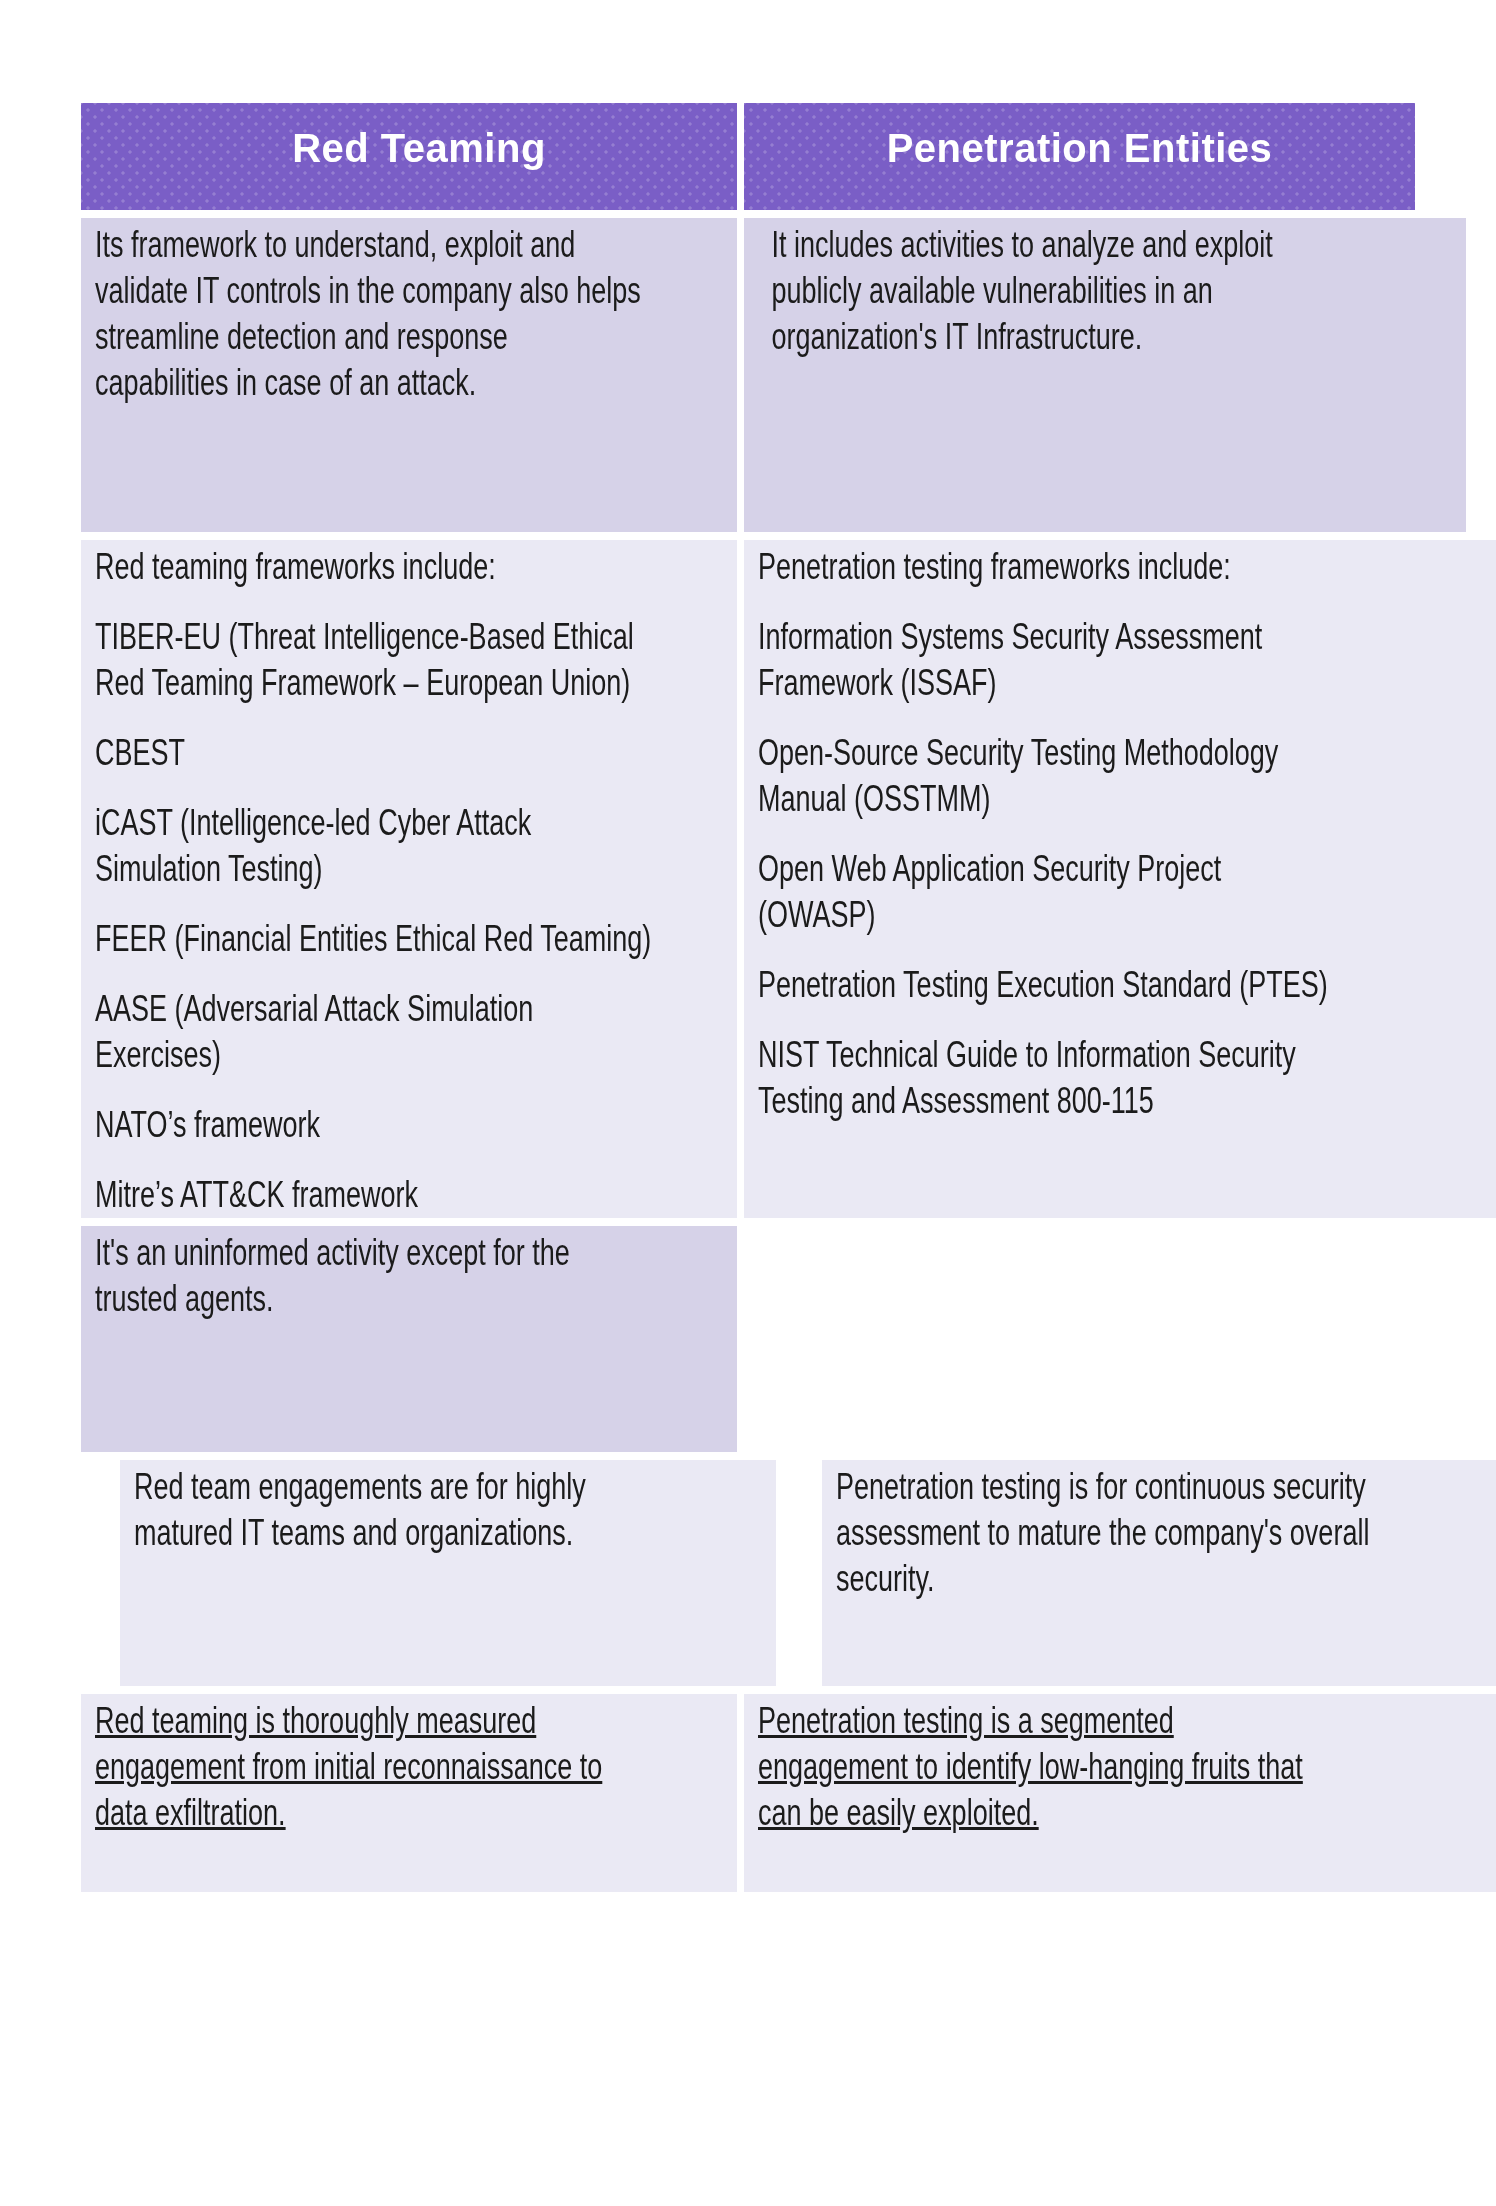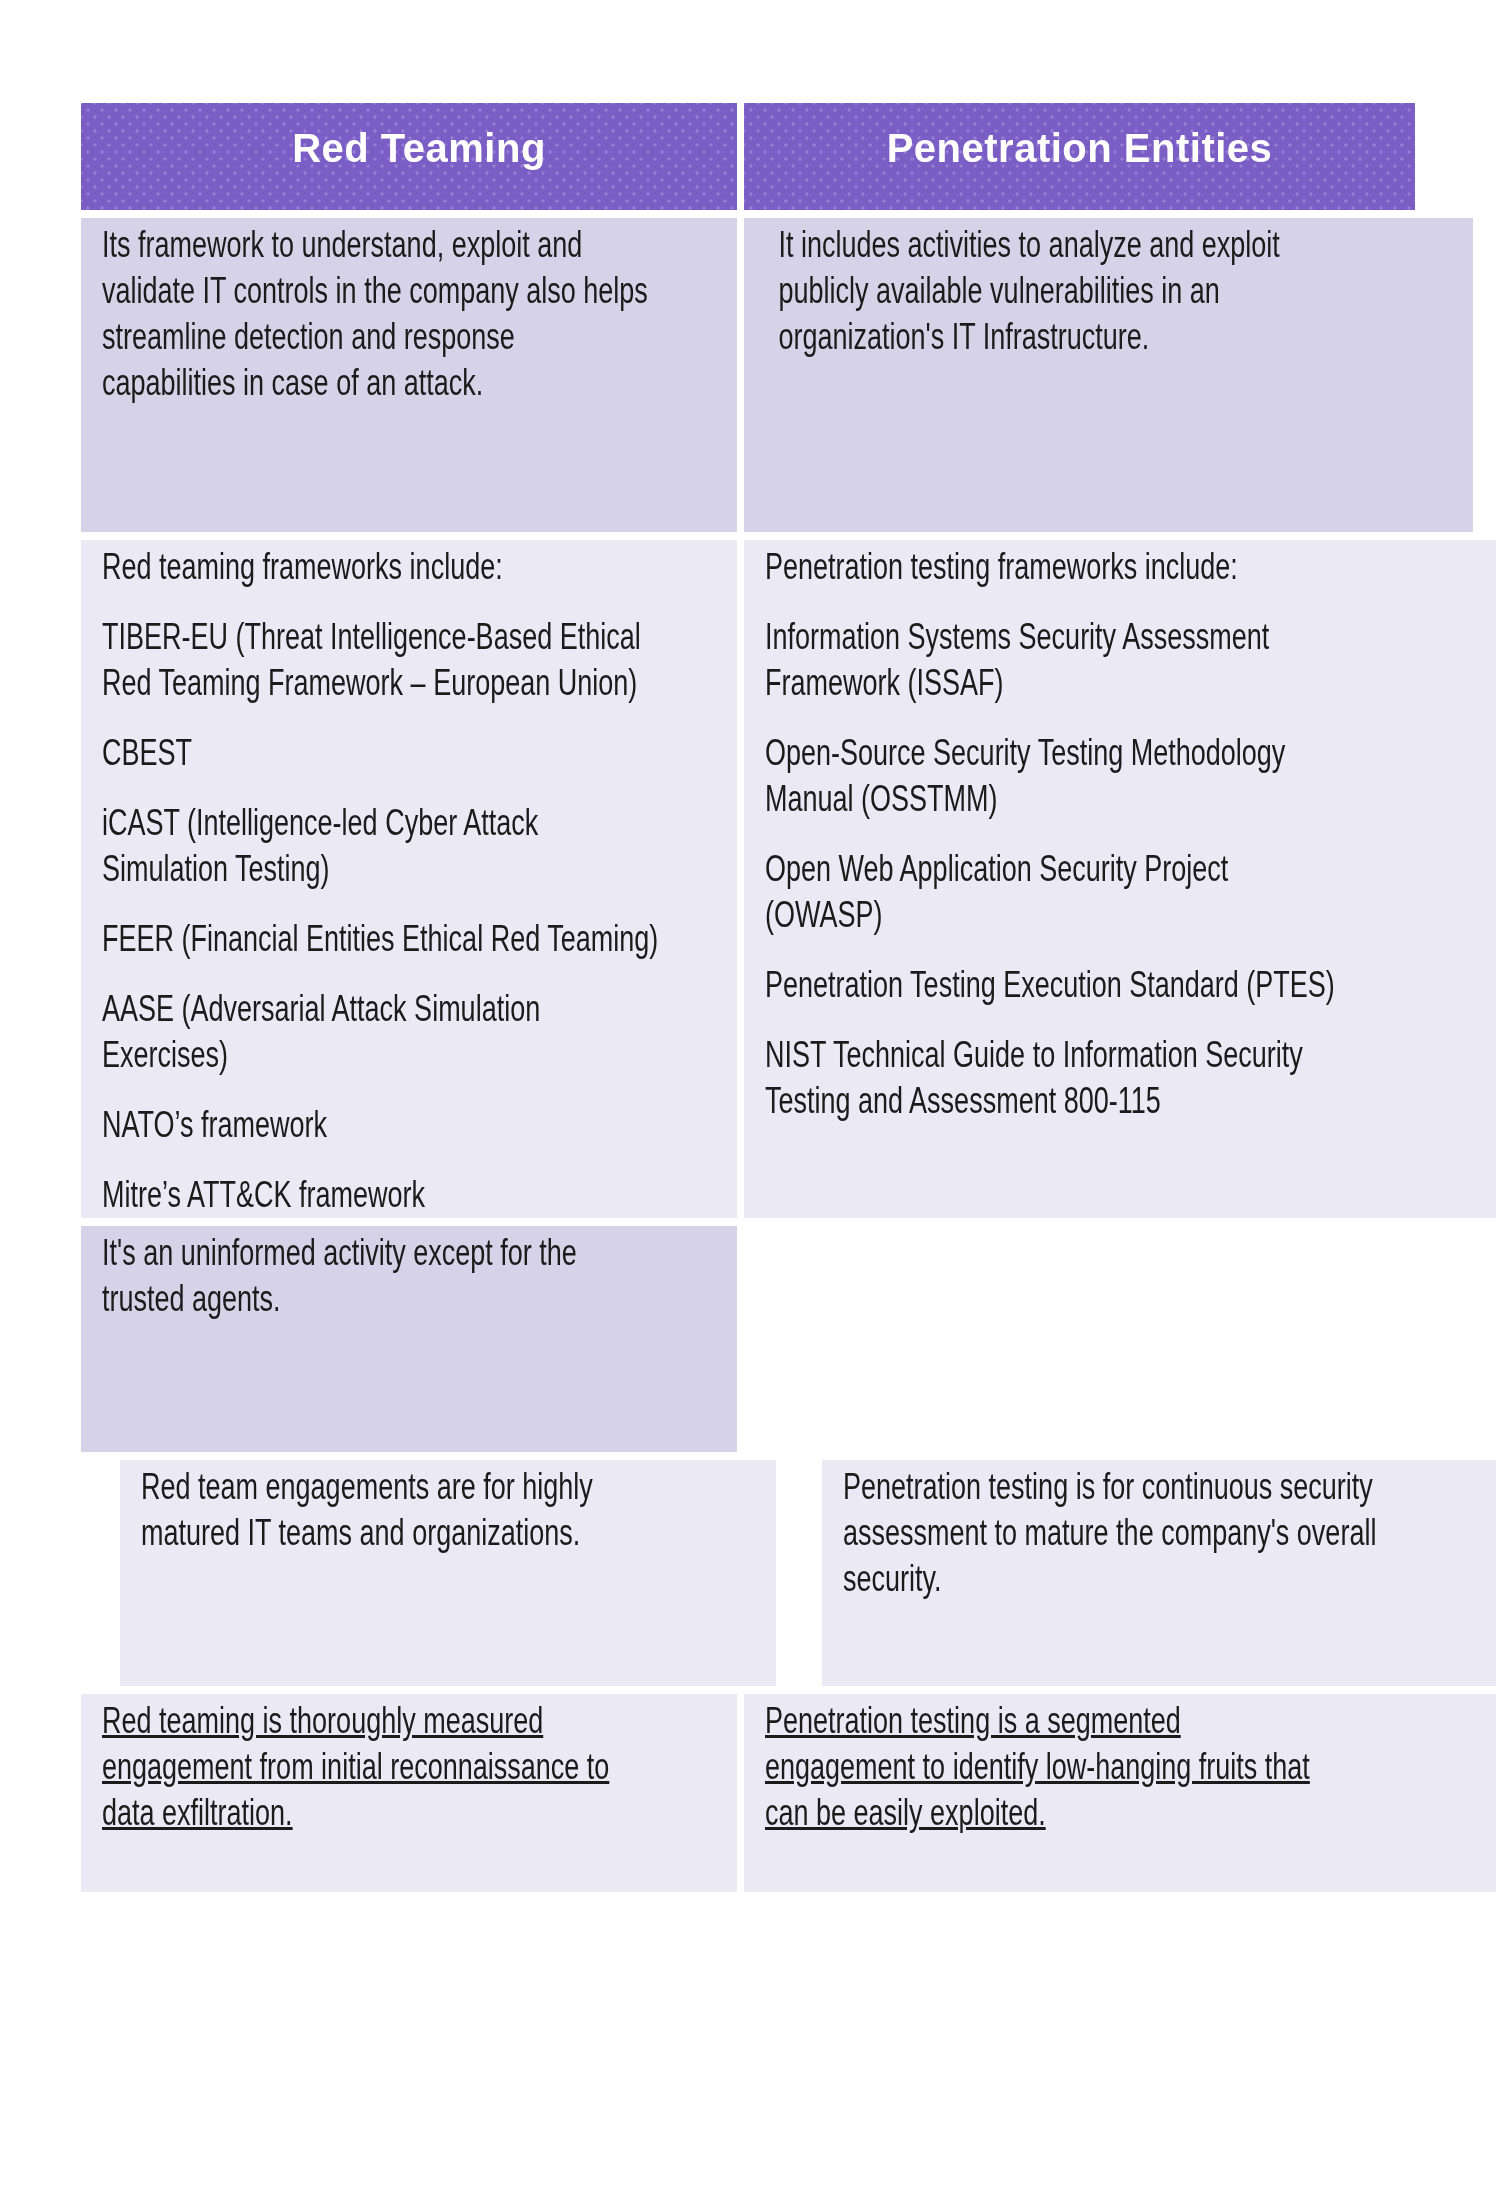--- a/index.html
+++ b/index.html
@@ -29,21 +29,21 @@
     letter-spacing:0.5px;
     display:flex; align-items:center; justify-content:center;
     padding-bottom:16px;
     box-sizing:border-box;
   }
   .cleft  { width:656px; flex:0 0 656px; box-sizing:border-box;padding-left:20px; }
   .cright { flex:1 1 auto; box-sizing:border-box; }
 
   
   .cell {
-    padding:4px 22px 0 21px;
+    padding:4px 22px 0 14px;
     color:#1b1b1b;
     box-sizing:border-box;
   }
   .dark  { background:#d6d2e8; }
   .light { background:#eae9f4; }
 
   .r1 .cell { height:314px; }
   .r2 .cell { height:678px; }
   .r3 .cell { height:226px; }
   .r4 .cell { height:226px;margin-left:39px; }

